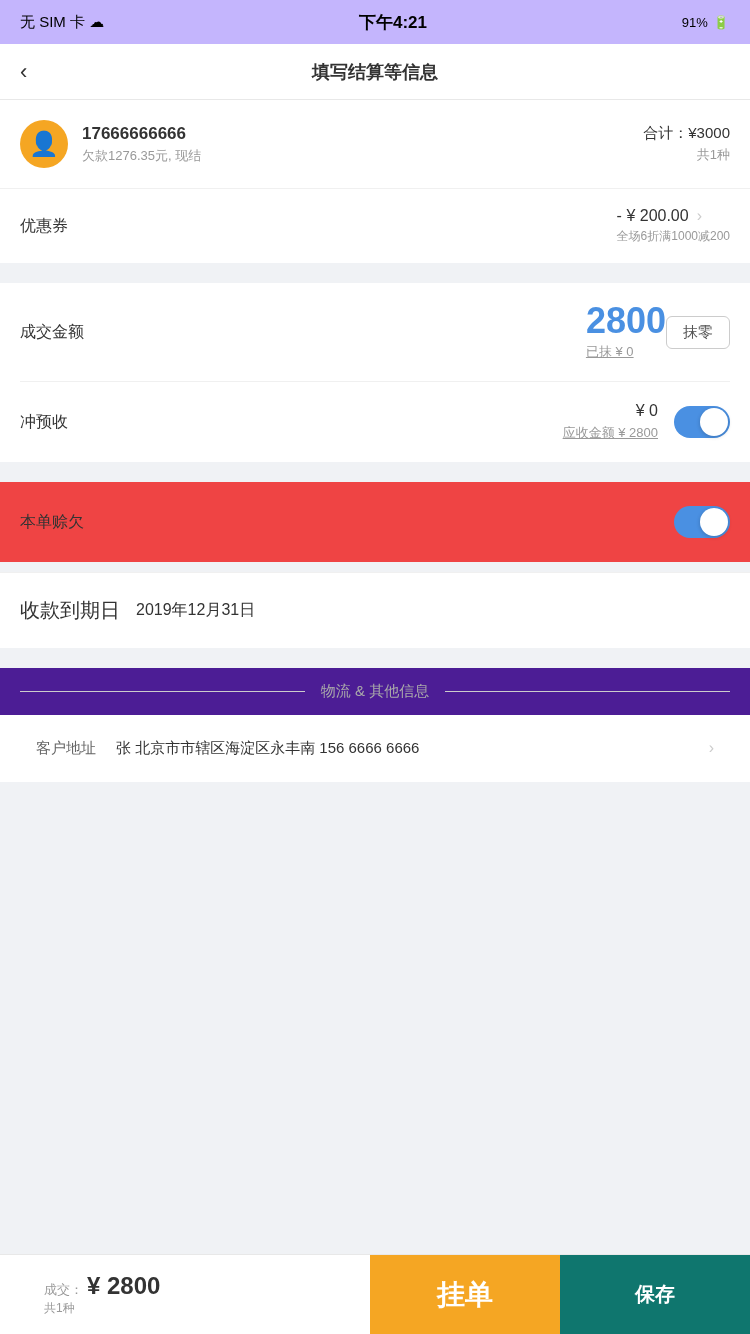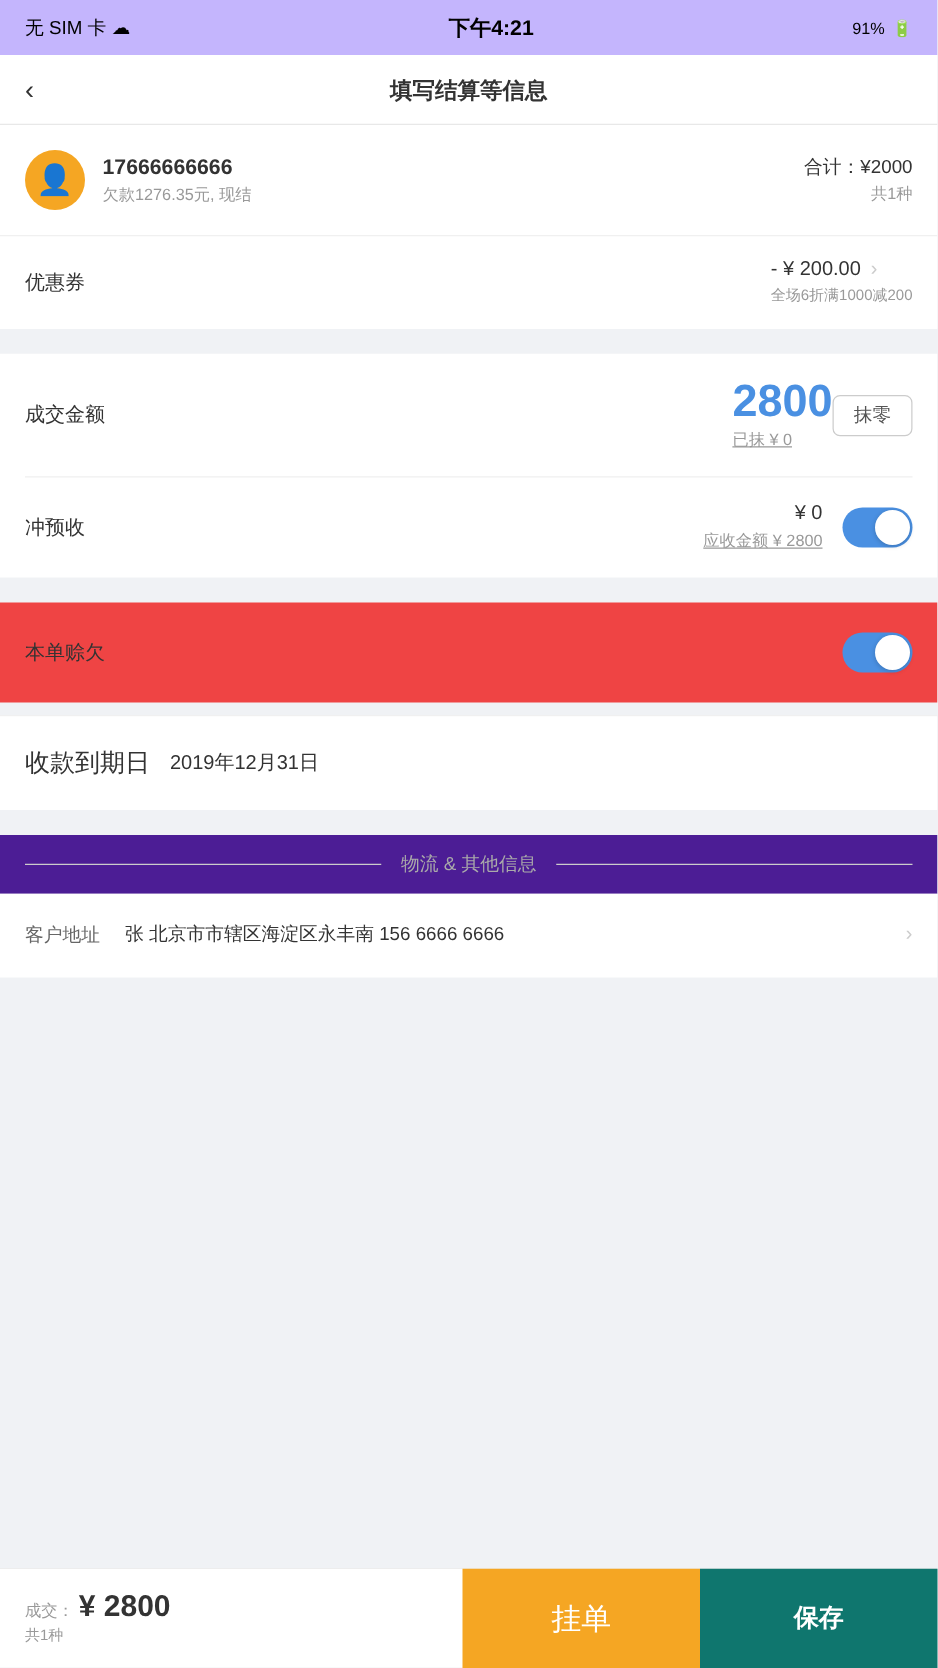--- a/index.html
+++ b/index.html
@@ -209,21 +209,21 @@
     }
     .logistics-text {
       font-size: 15px;
       color: #aaa;
       white-space: nowrap;
     }
 
     
     .address-section {
       background: #fff;
-      padding: 0 20px;
+      padding: 0 36px;
     }
     .address-row {
       display: flex;
       align-items: center;
       justify-content: space-between;
       padding: 22px 0;
     }
     .address-label { font-size: 15px; color: #666; flex-shrink: 0; margin-right: 20px; }
     .address-value { font-size: 15px; color: #333; flex: 1; line-height: 1.5; }
 
@@ -241,31 +241,32 @@
       width: 750px;
       height: 80px;
       background: #fff;
       display: flex;
       align-items: center;
       border-top: 1px solid #e8e8e8;
     }
     .footer-info {
       flex: 1;
       padding: 0 20px;
+      margin-left: 24px;
     }
     .footer-amount { font-size: 24px; font-weight: 700; color: #333; }
     .footer-label { font-size: 13px; color: #999; }
     .footer-count { font-size: 12px; color: #999; }
     .btn-hangsingle {
       width: 190px;
       height: 80px;
       background: #f5a623;
       color: #fff;
-      font-size: 24px;
-      font-weight: 400;
+      font-size: 28px;
+      font-weight: 700;
       display: flex;
       align-items: center;
       justify-content: center;
       cursor: pointer;
       margin-left: 30px;
     }
     .btn-save {
       width: 190px;
       height: 80px;
       background: #0f766e;
@@ -302,21 +303,21 @@
 <div class="section">
   <div class="user-row">
     <div class="avatar">
       <span class="avatar-icon">👤</span>
     </div>
     <div class="user-info">
       <div class="user-phone">17666666666</div>
       <div class="user-sub">欠款1276.35元, 现结</div>
     </div>
     <div class="user-total">
-      <div class="total-label">合计：¥2000</div>
+      <div class="total-label">合计：¥3000</div>
       <div class="total-count">共1种</div>
     </div>
   </div>
 
   <div class="coupon-row">
     <div class="coupon-label">优惠券</div>
     <div class="coupon-block">
       <div style="display:flex;align-items:center;gap:8px;">
         <div class="coupon-discount">- ¥ 200.00</div>
         <span class="chevron">›</span>

